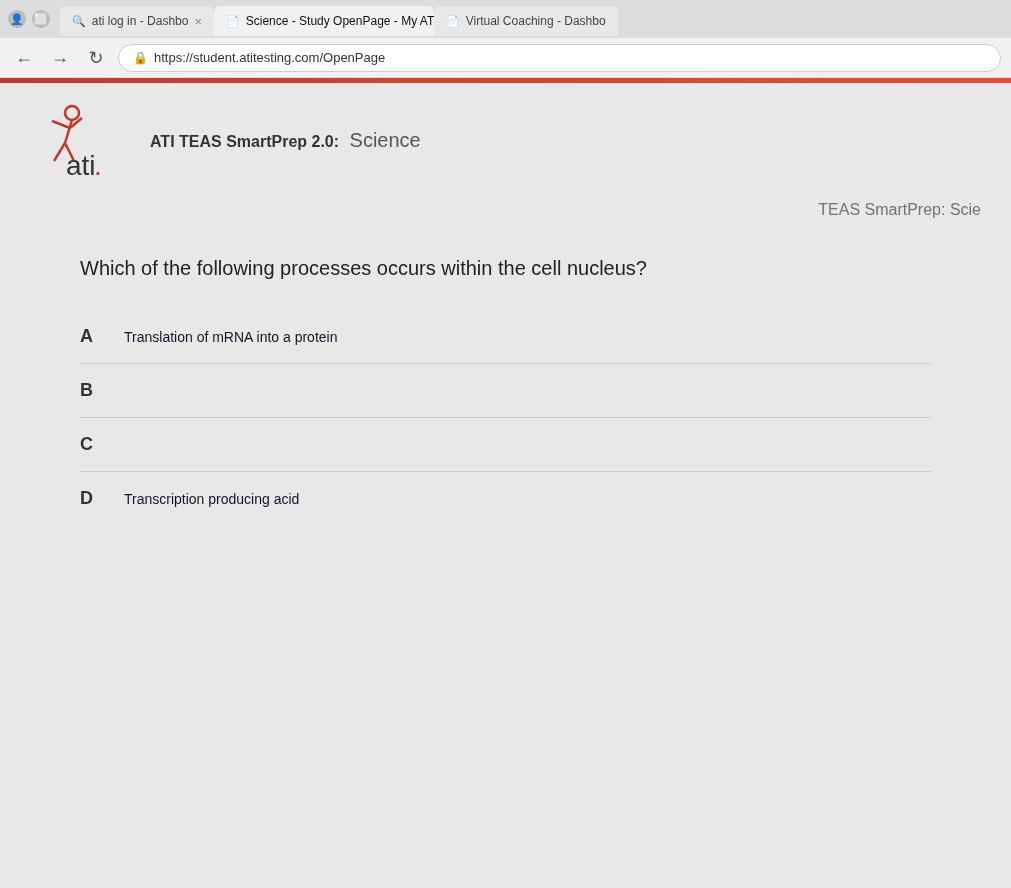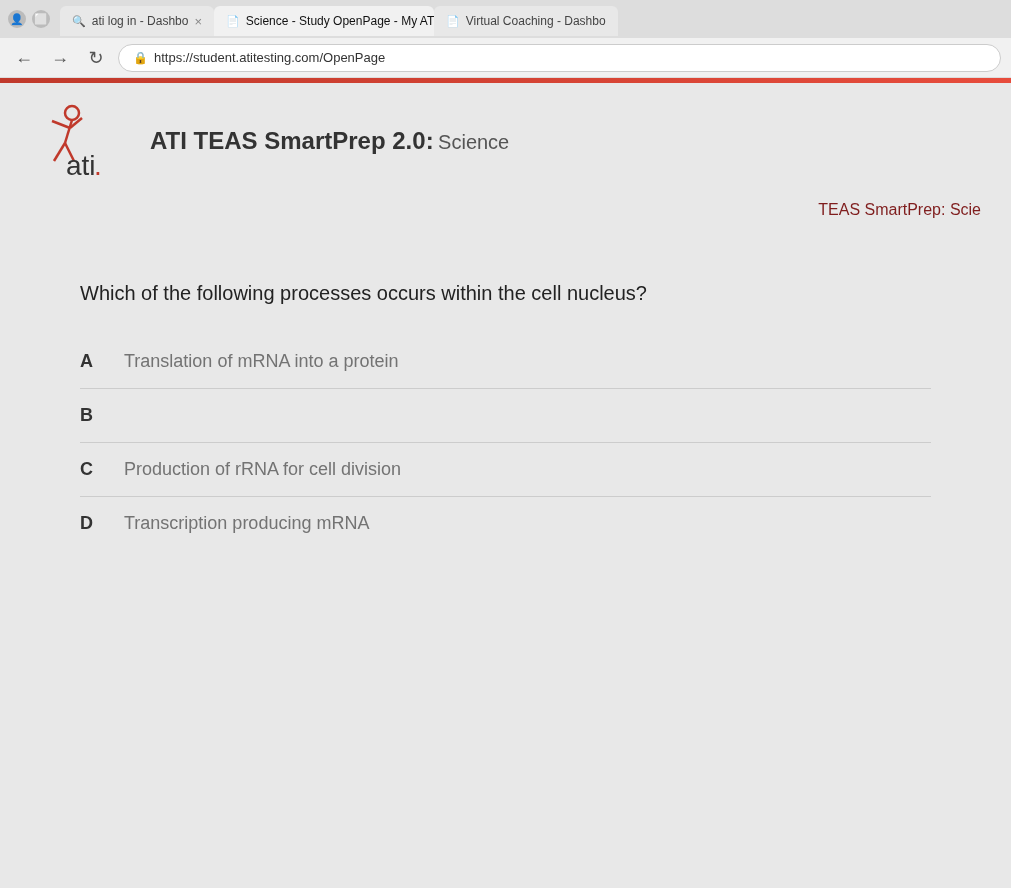--- a/index.html
+++ b/index.html
@@ -151,36 +151,35 @@
     .header-title {
       display: flex;
       flex-direction: column;
     }
 
     
     .breadcrumb-bar {
       padding: 8px 30px;
       background: #e8e8e8;
       font-size: 16px;
-      color: #7f1d1d;
+      color: #737373;
       text-align: right;
     }
 
     
     .question-container {
       padding: 30px 80px;
       background: #e8e8e8;
     }
 
     .question-text {
       font-size: 20px;
       color: #222;
       margin-bottom: 30px;
       font-weight: 400;
-      margin-top: 25px;
     }
 
     .answer-option {
       display: flex;
       align-items: center;
       gap: 20px;
       padding: 16px 0;
       border-bottom: 1px solid #ccc;
       cursor: pointer;
     }
@@ -190,22 +189,22 @@
     }
 
     .option-letter {
       font-size: 18px;
       font-weight: 600;
       color: #333;
       min-width: 24px;
     }
 
     .option-text {
-      font-size: 18px;
-      color: #737373;
+      font-size: 14px;
+      color: #0f172a;
       font-weight: 400;
     }
 
     
     .logo-wrapper {
       display: flex;
       align-items: flex-start;
       gap: 0;
     }
 
@@ -277,22 +276,22 @@
 
         <line x1="35" y1="40" x2="44" y2="58" stroke="#c0392b" stroke-width="2.5"></line>
 
         <text x="36" y="72" font-size="28" font-family="Arial, sans-serif" font-weight="300" fill="#333">ati</text>
         <text x="64" y="72" font-size="28" font-family="Arial, sans-serif" font-weight="300" fill="#c0392b">.</text>
       </svg>
     </div>
 
     <div class="header-title">
       <div>
-        <span style="font-weight:700; font-size:24px; color:#333;">ATI TEAS SmartPrep 2.0:</span>
-        <span style="font-size:20px; color:#555; ">Science</span>
+        <span style="font-weight:700; font-size:16px; color:#333;">ATI TEAS SmartPrep 2.0:</span>
+        <span style="font-size:20px; color:#555; margin-left:6px;">Science</span>
       </div>
     </div>
   </div>
 
   <div class="breadcrumb-bar">
     <span>TEAS SmartPrep: Scie</span>
   </div>
 
   <div class="question-container">
 
@@ -302,22 +301,21 @@
       <span class="option-letter">A</span>
       <span class="option-text">Translation of mRNA into a protein</span>
     </div>
 
     <div class="answer-option">
       <span class="option-letter">B</span>
     </div>
 
     <div class="answer-option">
       <span class="option-letter">C</span>
-      <span class="option-text">Production of rRNA for cell division</span>
     </div>
 
     <div class="answer-option">
       <span class="option-letter">D</span>
-      <span class="option-text">Transcription producing mRNA</span>
+      <span class="option-text">Transcription producing acid</span>
     </div>
 
   </div>
 </div>
 
 </body></html>

